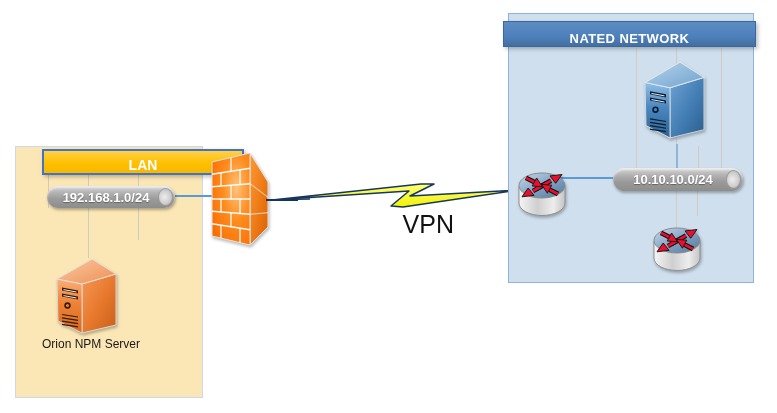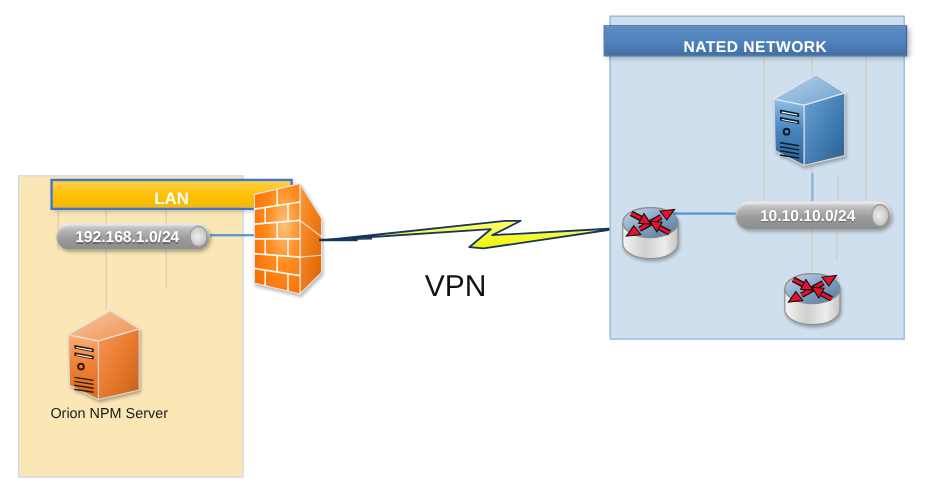--- a/index.html
+++ b/index.html
@@ -37,21 +37,21 @@
   .cyl .cap{position:absolute;right:2px;top:2px;bottom:2px;width:13px;border-radius:50%;
     background:radial-gradient(ellipse at 42% 50%,#ededed 0%,#cfcfcf 55%,#b0b0b0 100%);
     border:1px solid #9b9b9b;}
   .cyl span{padding-right:10px;}
   .lan-cyl{left:27px;top:186px;width:128px;height:22px;margin-left:20px;}
   .nat-cyl{left:613px;top:168px;width:130px;height:23px;}
 
   .icon-shadow{filter:drop-shadow(1.5px 2px 1.5px rgba(0,0,0,.28));}
 
   .caption{color:#1a1a1a;font-size:12px;text-align:center;}
-  .vpn-label{left:354px;top:225px;width:100px;text-align:left;color:#111111;font-size:25px;}
+  .vpn-label{left:354px;top:210px;width:100px;text-align:right;color:#111111;font-size:25px;}
 </style>
 </head>
 <body>
 
 <div class="canvas">
 
   <div class="abs lan-body"></div>
 
   <div class="abs vline" style="left:48px;top:166px;height:42px;"></div>
   <div class="abs vline" style="left:88px;top:175px;height:83px;"></div>

